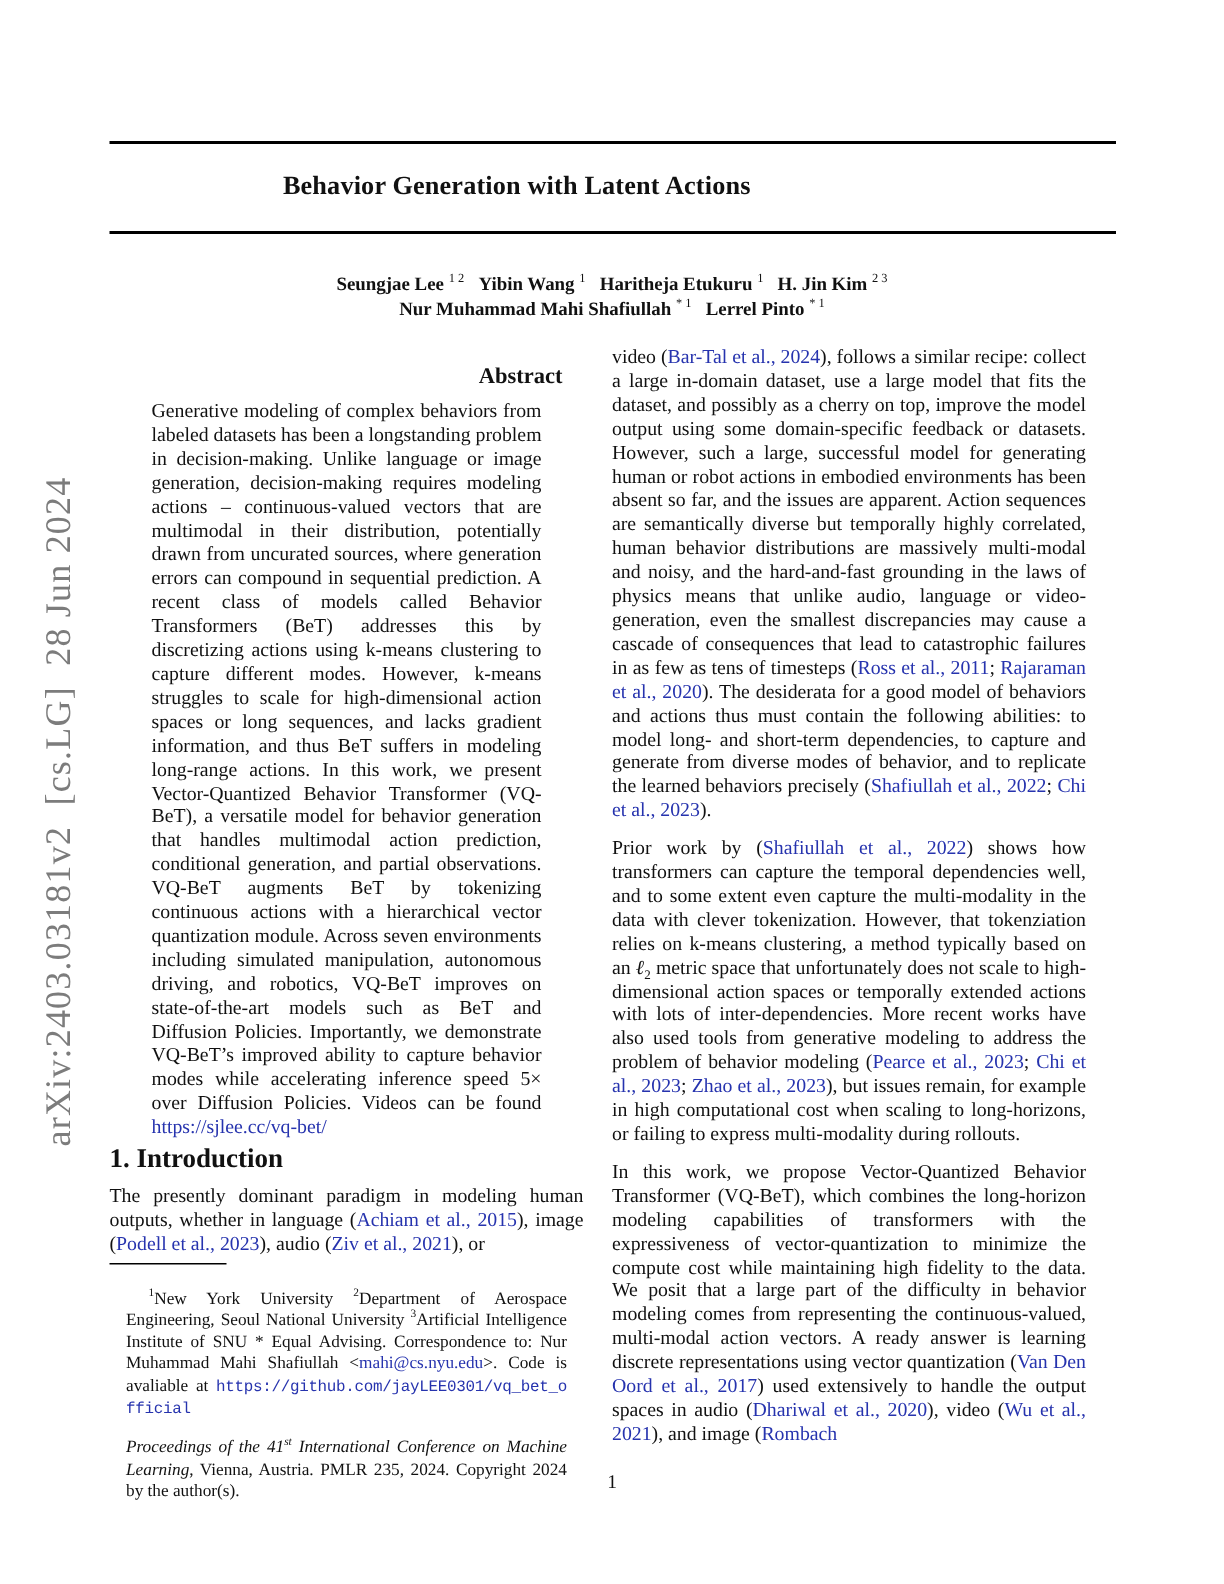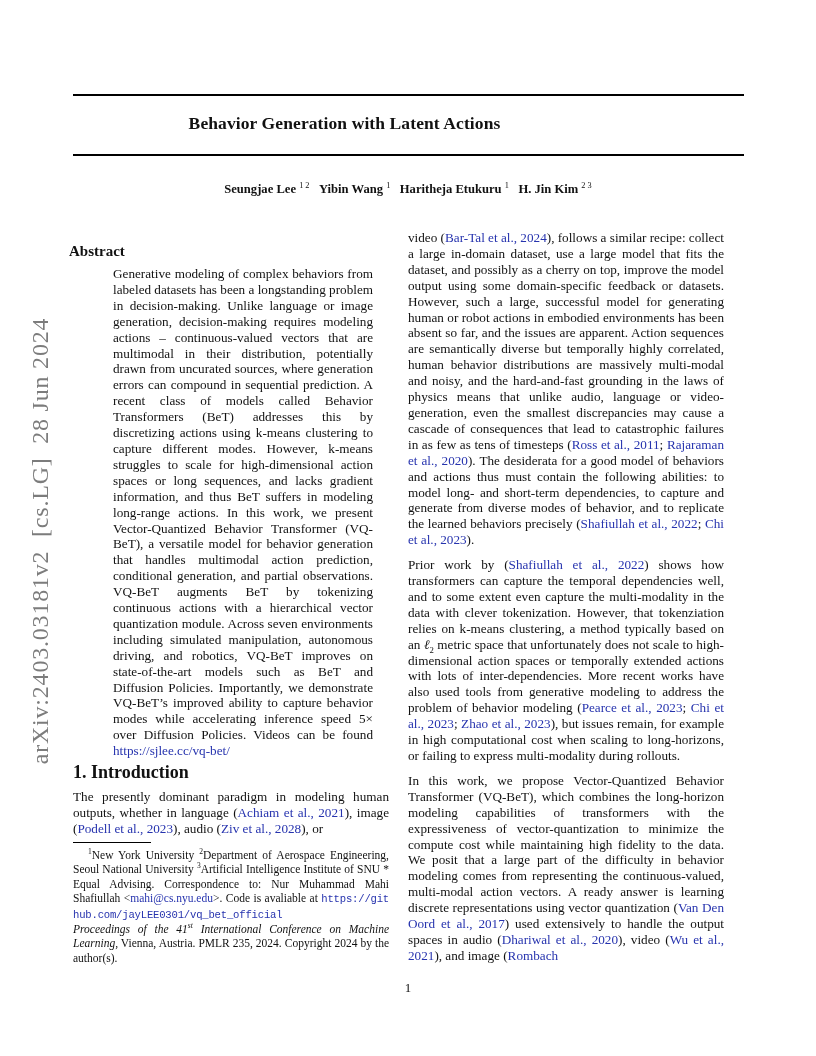--- a/index.html
+++ b/index.html
@@ -23,38 +23,38 @@
     left:0;top:113px;width:689px;text-align:center;
     font-size:17.5px;font-weight:bold;letter-spacing:.1px;
   }
   #author-block{
     left:0;top:181px;width:816px;text-align:center;
     font-size:12.6px;line-height:17px;
   }
   
   .col{text-align:justify;font-size:13.2px;line-height:15.9px;hyphens:none;}
   #abstract-heading{
-    left:69px;top:243px;width:316px;text-align:left;
+    left:59px;top:243px;width:316px;text-align:right;
     font-size:15px;font-weight:bold;
   }
-  #abstract-body{left:113px;top:266px;width:260px;}
+  #abstract-body{left:101px;top:266px;width:260px;}
   #intro-heading{
     left:73px;top:762px;width:316px;
     font-size:18px;font-weight:bold;
   }
   #intro-body{left:73px;top:789px;width:316px;}
   #right-column{left:408px;top:230px;width:316px;}
   #right-column p{margin:0 0 9px 0;}
   
   #footnote-rule{left:73px;top:842px;width:78px;height:1px;background:#000;}
   #footnote-block{
     left:73px;top:848px;width:316px;text-align:justify;
     font-size:11.5px;line-height:14.4px;
   }
-  #footnote-block p{margin:0;}
+  #footnote-block p{margin:11px;}
   #footnote-affiliations{text-indent:15px;}
   
   #page-number{left:0;top:980px;width:816px;text-align:center;font-size:13px;}
   
   #arxiv-stamp{
     left:-216px;top:526px;width:515px;height:30px;
     transform:rotate(-90deg);transform-origin:center center;
     color:var(--stamp);font-size:24px;text-align:center;
     white-space:pre;letter-spacing:.8px;
   }
@@ -77,27 +77,28 @@
 <body>
 
 <div class="abs" id="arxiv-stamp">arXiv:2403.03181v2  [cs.LG]  28 Jun 2024</div>
 
 <div class="abs" id="rule-top"></div>
 <h1 class="abs" id="paper-title" style="margin:0;">Behavior Generation with Latent Actions</h1>
 <div class="abs" id="rule-mid"></div>
 
 <div class="abs" id="author-block">
   <div><span class="rn-b">Seungjae Lee</span><span class="rn-n"> </span><span class="rn-sup">1 2</span><span class="rn-sep">   </span><span class="rn-b">Yibin Wang</span><span class="rn-n"> </span><span class="rn-sup">1</span><span class="rn-sep">   </span><span class="rn-b">Haritheja Etukuru</span><span class="rn-n"> </span><span class="rn-sup">1</span><span class="rn-sep">   </span><span class="rn-b">H. Jin Kim</span><span class="rn-n"> </span><span class="rn-sup">2 3</span></div>
+  <div><span class="rn-b">Nur Muhammad Mahi Shafiullah</span><span class="rn-n"> </span><span class="rn-sup">* 1</span><span class="rn-sep">   </span><span class="rn-b">Lerrel Pinto</span><span class="rn-n"> </span><span class="rn-sup">* 1</span></div>
 </div>
 
 <div class="abs" id="abstract-heading">Abstract</div>
 <div class="abs col" id="abstract-body"><span class="rn-n">Generative modeling of complex behaviors from labeled datasets has been a longstanding problem in decision-making. Unlike language or image generation, decision-making requires modeling actions – continuous-valued vectors that are multimodal in their distribution, potentially drawn from uncurated sources, where generation errors can compound in sequential prediction. A recent class of models called Behavior Transformers (BeT) addresses this by discretizing actions using k-means clustering to capture different modes. However, k-means struggles to scale for high-dimensional action spaces or long sequences, and lacks gradient information, and thus BeT suffers in modeling long-range actions. In this work, we present Vector-Quantized Behavior Transformer (VQ-BeT), a versatile model for behavior generation that handles multimodal action prediction, conditional generation, and partial observations. VQ-BeT augments BeT by tokenizing continuous actions with a hierarchical vector quantization module. Across seven environments including simulated manipulation, autonomous driving, and robotics, VQ-BeT improves on state-of-the-art models such as BeT and Diffusion Policies. Importantly, we demonstrate VQ-BeT’s improved ability to capture behavior modes while accelerating inference speed 5× over Diffusion Policies. Videos can be found </span><span class="rn-link">https://sjlee.cc/vq-bet/</span></div>
 
 <div class="abs" id="intro-heading">1. Introduction</div>
-<div class="abs col" id="intro-body"><span class="rn-n">The presently dominant paradigm in modeling human outputs, whether in language (</span><span class="rn-link">Achiam et al., 2021</span><span class="rn-n">), image (</span><span class="rn-link">Podell et al., 2023</span><span class="rn-n">), audio (</span><span class="rn-link">Ziv et al., 2028</span><span class="rn-n">), or</span></div>
+<div class="abs col" id="intro-body"><span class="rn-n">The presently dominant paradigm in modeling human outputs, whether in language (</span><span class="rn-link">Achiam et al., 2015</span><span class="rn-n">), image (</span><span class="rn-link">Podell et al., 2023</span><span class="rn-n">), audio (</span><span class="rn-link">Ziv et al., 2021</span><span class="rn-n">), or</span></div>
 
 <div class="abs col" id="right-column">
   <p><span class="rn-n">video (</span><span class="rn-link">Bar-Tal et al., 2024</span><span class="rn-n">), follows a similar recipe: collect a large in-domain dataset, use a large model that fits the dataset, and possibly as a cherry on top, improve the model output using some domain-specific feedback or datasets. However, such a large, successful model for generating human or robot actions in embodied environments has been absent so far, and the issues are apparent. Action sequences are semantically diverse but temporally highly correlated, human behavior distributions are massively multi-modal and noisy, and the hard-and-fast grounding in the laws of physics means that unlike audio, language or video-generation, even the smallest discrepancies may cause a cascade of consequences that lead to catastrophic failures in as few as tens of timesteps (</span><span class="rn-link">Ross et al., 2011</span><span class="rn-n">; </span><span class="rn-link">Rajaraman et al., 2020</span><span class="rn-n">). The desiderata for a good model of behaviors and actions thus must contain the following abilities: to model long- and short-term dependencies, to capture and generate from diverse modes of behavior, and to replicate the learned behaviors precisely (</span><span class="rn-link">Shafiullah et al., 2022</span><span class="rn-n">; </span><span class="rn-link">Chi et al., 2023</span><span class="rn-n">).</span></p>
   <p><span class="rn-n">Prior work by (</span><span class="rn-link">Shafiullah et al., 2022</span><span class="rn-n">) shows how transformers can capture the temporal dependencies well, and to some extent even capture the multi-modality in the data with clever tokenization. However, that tokenziation relies on k-means clustering, a method typically based on an </span><span class="rn-i">ℓ</span><span class="rn-sub">2</span><span class="rn-n"> metric space that unfortunately does not scale to high-dimensional action spaces or temporally extended actions with lots of inter-dependencies. More recent works have also used tools from generative modeling to address the problem of behavior modeling (</span><span class="rn-link">Pearce et al., 2023</span><span class="rn-n">; </span><span class="rn-link">Chi et al., 2023</span><span class="rn-n">; </span><span class="rn-link">Zhao et al., 2023</span><span class="rn-n">), but issues remain, for example in high computational cost when scaling to long-horizons, or failing to express multi-modality during rollouts.</span></p>
   <p><span class="rn-n">In this work, we propose Vector-Quantized Behavior Transformer (VQ-BeT), which combines the long-horizon modeling capabilities of transformers with the expressiveness of vector-quantization to minimize the compute cost while maintaining high fidelity to the data. We posit that a large part of the difficulty in behavior modeling comes from representing the continuous-valued, multi-modal action vectors. A ready answer is learning discrete representations using vector quantization (</span><span class="rn-link">Van Den Oord et al., 2017</span><span class="rn-n">) used extensively to handle the output spaces in audio (</span><span class="rn-link">Dhariwal et al., 2020</span><span class="rn-n">), video (</span><span class="rn-link">Wu et al., 2021</span><span class="rn-n">), and image (</span><span class="rn-link">Rombach</span></p>
 </div>
 
 <div class="abs" id="footnote-rule"></div>
 <div class="abs" id="footnote-block">
   <p id="footnote-affiliations"><span class="rn-sup">1</span><span class="rn-n">New York University </span><span class="rn-sup">2</span><span class="rn-n">Department of Aerospace Engineering, Seoul National University </span><span class="rn-sup">3</span><span class="rn-n">Artificial Intelligence Institute of SNU * Equal Advising.  Correspondence to:  Nur Muhammad Mahi Shafiullah &lt;</span><span class="rn-link">mahi@cs.nyu.edu</span><span class="rn-n">&gt;.  Code is avaliable at </span><span class="rn-monolink">https://github.com/jayLEE0301/vq_bet_official</span></p>

